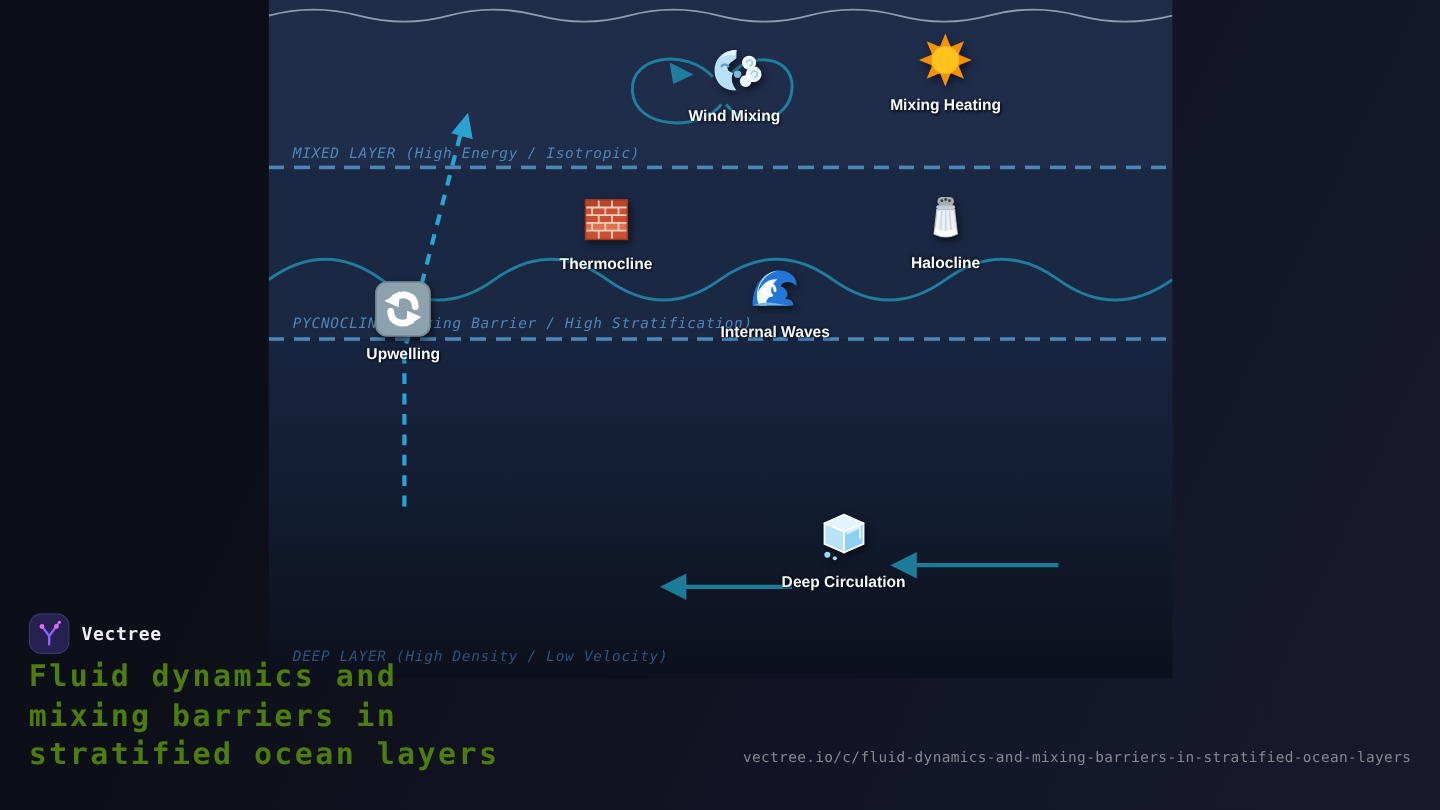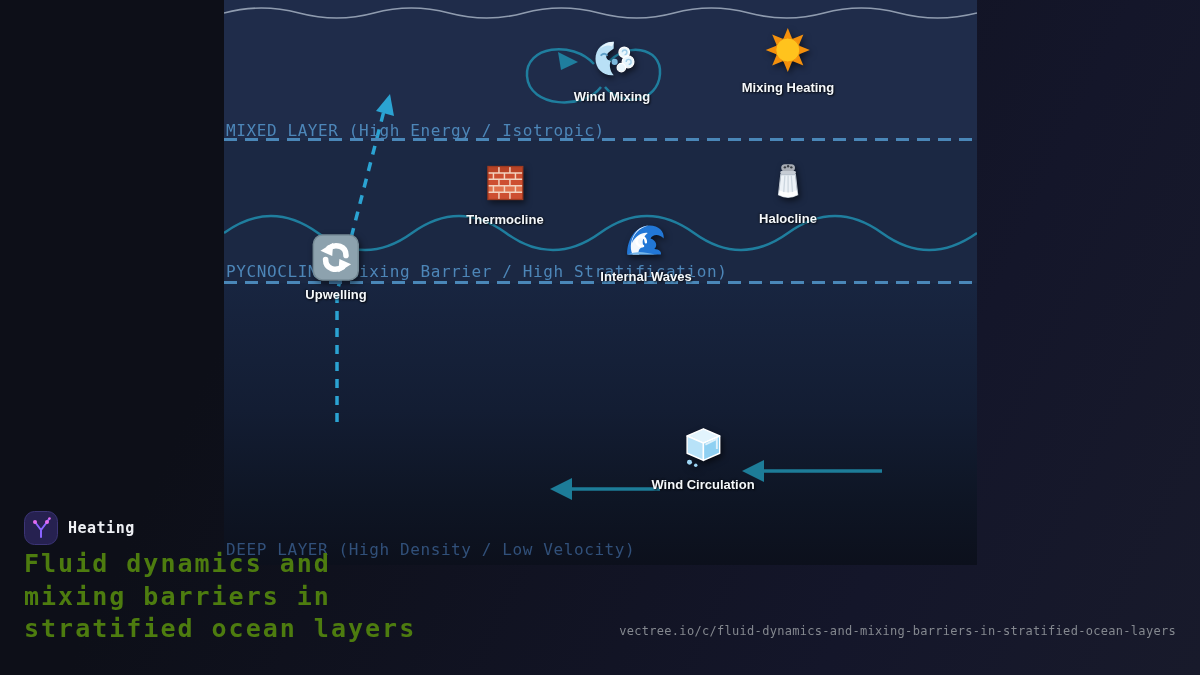--- a/index.html
+++ b/index.html
@@ -17,23 +17,23 @@
   .layer-mixed{ top:0; height:140px; background:#1f2c4a; }
   .layer-pycno{ top:140px; height:143px; background:#1b2843; }
   .layer-deep { top:283px; height:282px;
                 background:linear-gradient(180deg,#182540 0%,#131d33 45%,#0e1524 78%,#0c101c 100%); }
 
   .boundary{ position:absolute; left:0; width:753px; height:3px; z-index:2;
              background:repeating-linear-gradient(90deg,#4a87b8 0 13px,transparent 13px 21px); }
   .boundary-1{ top:138px; }
   .boundary-2{ top:281px; }
 
-  .layer-label{ position:absolute; left:2px; z-index:3;
+  .layer-label{ position:absolute; left:20px; z-index:3;
                 font-family:"DejaVu Sans Mono", monospace;
-                font-size:16px; letter-spacing:.6px; color:#4d86b8; white-space:nowrap; }
+                font-size:12px; letter-spacing:.6px; color:#4d86b8; white-space:nowrap;font-style:italic; }
   .layer-label-mixed{ top:121px; }
   .layer-label-pycno{ top:262px; }
   .layer-label-deep { top:540px; color:#31507a; }
 
   .overlay{ position:absolute; left:0; top:0; width:753px; height:565px; z-index:1; }
 
   
   .node{ position:absolute; z-index:4; display:flex; flex-direction:column;
          align-items:center; gap:7px; transform:translateX(-50%); }
   .node .ic{ filter:drop-shadow(2px 3px 3px rgba(0,0,0,.55)); line-height:0; }
@@ -204,30 +204,30 @@
     <span class="ic">
       <svg width="46" height="46" viewBox="0 0 48 48">
         <polygon points="24,5 41,12.5 24,20 7,12.5" fill="#e2f4fd" stroke="#ffffff" stroke-width="1.5" stroke-linejoin="round"></polygon>
         <polygon points="7,12.5 24,20 24,38 7,30.5" fill="#b8e2f8" stroke="#ffffff" stroke-width="1.5" stroke-linejoin="round"></polygon>
         <polygon points="41,12.5 41,30.5 24,38 24,20" fill="#8fd0f2" stroke="#ffffff" stroke-width="1.5" stroke-linejoin="round"></polygon>
         <path d="M26 21.5 L38 15.5 L38 26" fill="none" stroke="#ffffff" stroke-width="2" opacity="0.7"></path>
         <circle cx="9.5" cy="40" r="2.6" fill="#9ed6f4"></circle>
         <circle cx="16" cy="43" r="1.8" fill="#9ed6f4"></circle>
       </svg>
     </span>
-    <span class="node-label">Wind Circulation</span>
+    <span class="node-label">Deep Circulation</span>
   </div>
 </div>
 
 <div class="logo">
   <svg width="34" height="34" viewBox="0 0 34 34">
     <rect x="0.5" y="0.5" width="33" height="33" rx="10" fill="#262150" stroke="#3c3576" stroke-width="1"></rect>
     <path d="M17 26 L17 19 M17 19 L11 11 M17 19 L23 11 M23 11 L25 8" fill="none" stroke="#8a63ff" stroke-width="2" stroke-linecap="round"></path>
     <circle cx="11" cy="11" r="2" fill="#e26bf0"></circle>
     <circle cx="23" cy="11" r="2" fill="#e26bf0"></circle>
     <circle cx="25.5" cy="7.5" r="1.3" fill="#e26bf0"></circle>
   </svg>
 </div>
-<div class="brand-name">Heating</div>
+<div class="brand-name">Vectree</div>
 <h1 class="page-title">Fluid dynamics and
 mixing barriers in
 stratified ocean layers</h1>
 <div class="page-url">vectree.io/c/fluid-dynamics-and-mixing-barriers-in-stratified-ocean-layers</div>
 
 </body></html>

